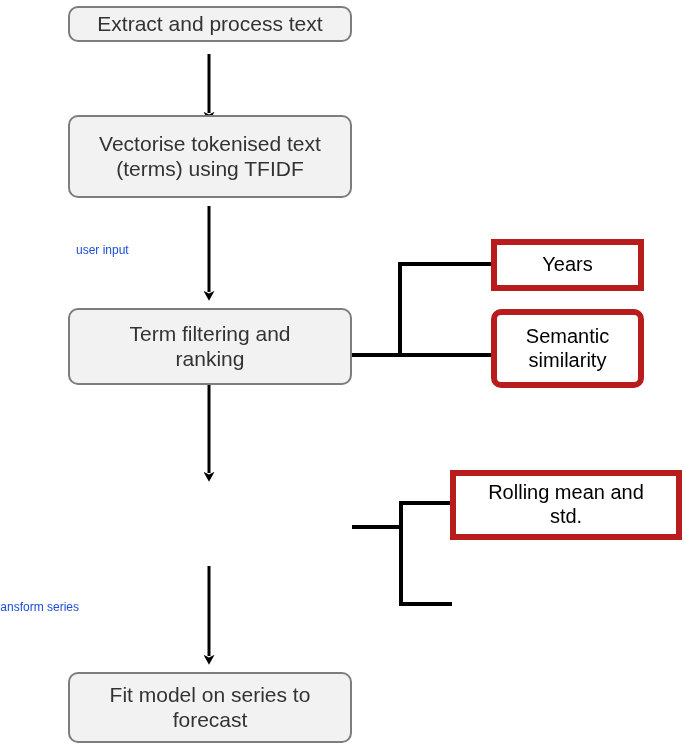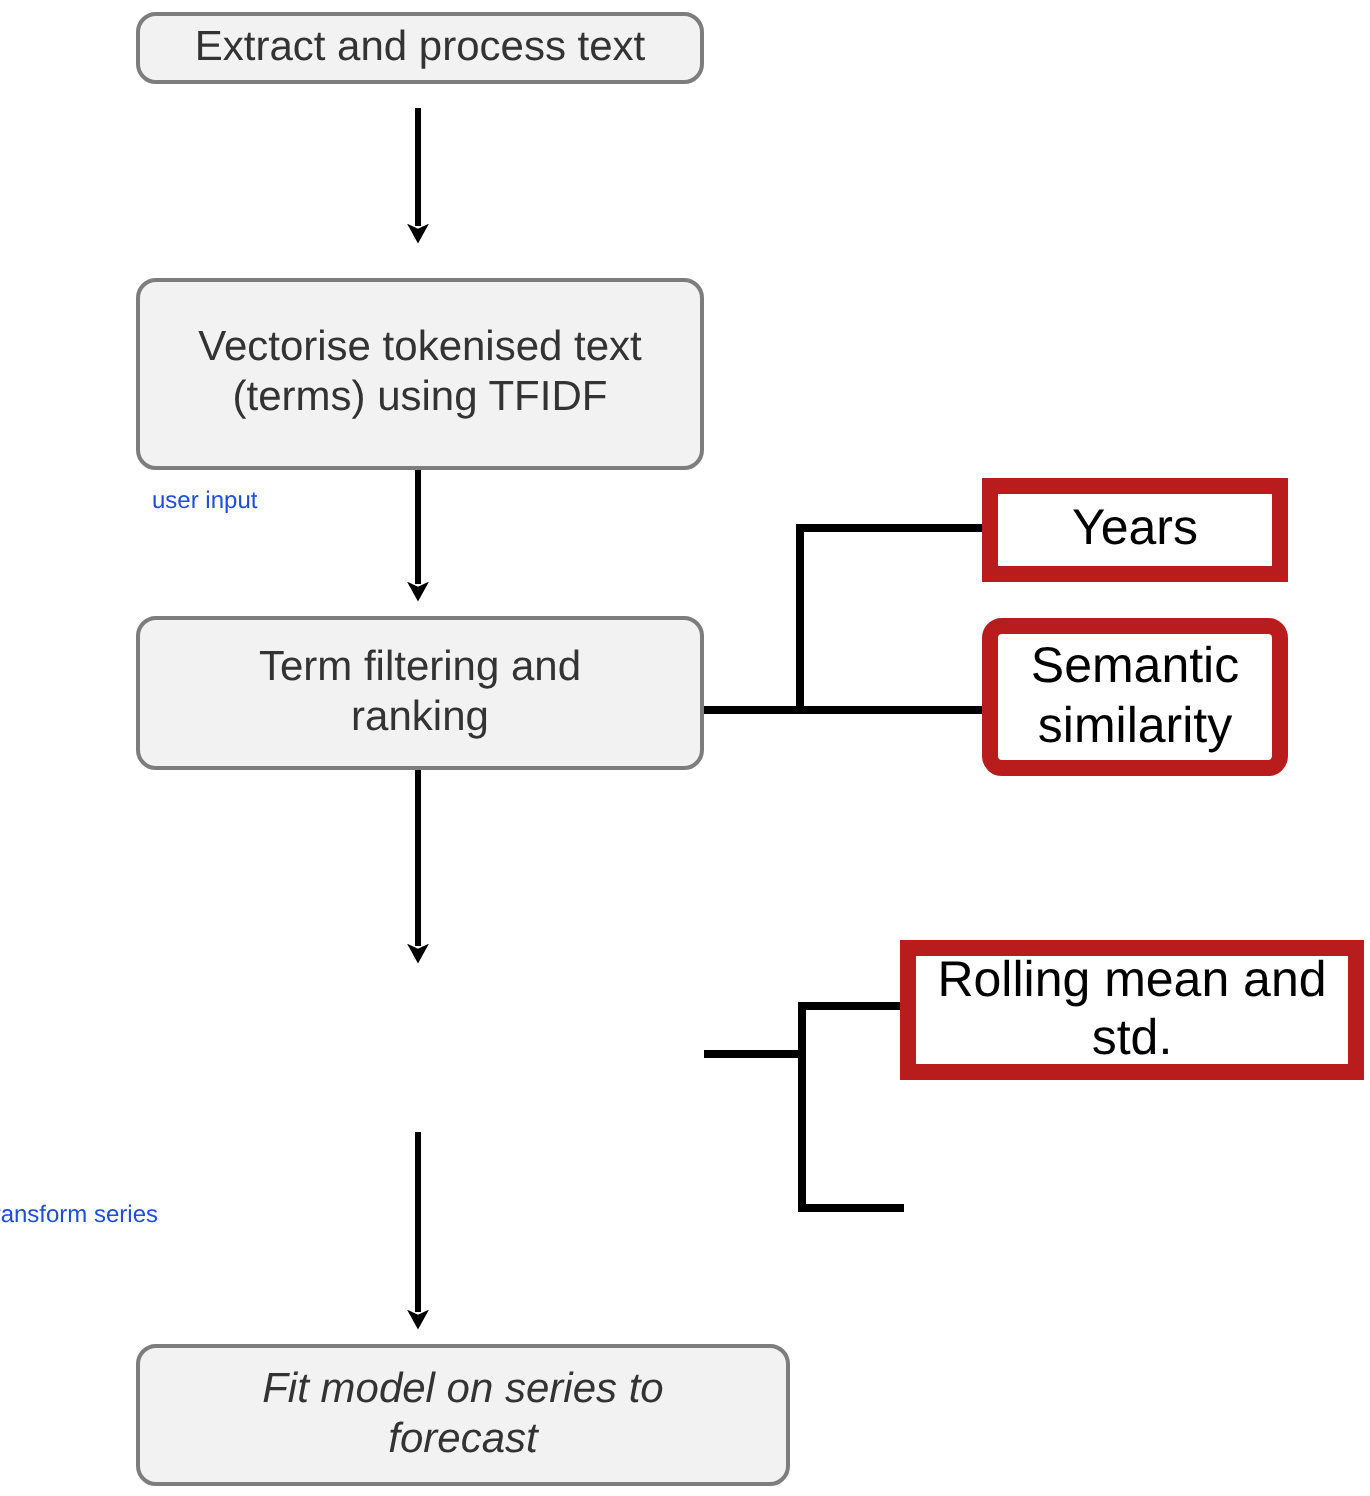--- a/index.html
+++ b/index.html
@@ -37,24 +37,24 @@
   }
   .proc {
     background: #f2f2f2;
     border: 2px solid #7d7d7d;
     border-radius: 10px;
     color: #333333;
     font-size: 21px;
   }
   .opt {
     background: #ffffff;
-    border: 8px solid #b91c1c;
+    border: 6px solid #b91c1c;
     border-radius: 0;
     color: #000000;
-    font-size: 25px;
+    font-size: 20px;
   }
   .edge-label {
     position: absolute;
     color: #1d4ed8;
     font-size: 12px;
     white-space: nowrap;
   }
 </style>
 </head>
 <body>
@@ -91,28 +91,28 @@
     <g fill="none" stroke="#000000" stroke-width="4">
       <line x1="352" y1="527" x2="403" y2="527"></line>
       <line x1="401" y1="501" x2="401" y2="606"></line>
       <line x1="401" y1="503" x2="452" y2="503"></line>
       <line x1="401" y1="604" x2="452" y2="604"></line>
     </g>
   </svg>
 
   <div class="node proc" style="left:68px; top:6px; width:284px; height:36px;">Extract and process text</div>
 
-  <div class="node proc" style="left:68px; top:139px; width:284px; height:96px;">Vectorise tokenised text
+  <div class="node proc" style="left:68px; top:115px; width:284px; height:83px;">Vectorise tokenised text
 (terms) using TFIDF</div>
 
   <div class="node proc" style="left:68px; top:308px; width:284px; height:77px;">Term filtering and
 ranking</div>
 
 
-  <div class="node proc" style="left:68px; top:672px; width:327px; height:71px;font-style:italic;">Fit model on series to
+  <div class="node proc" style="left:68px; top:672px; width:284px; height:71px;">Fit model on series to
 forecast</div>
 
   <div class="node opt" style="left:491px; top:239px; width:153px; height:52px;">Years</div>
 
   <div class="node opt" style="left:491px; top:309px; width:153px; height:79px;border-radius:10px;">Semantic
 similarity</div>
 
   <div class="node opt" style="left:450px; top:470px; width:232px; height:70px;">Rolling mean and
 std.</div>
 

